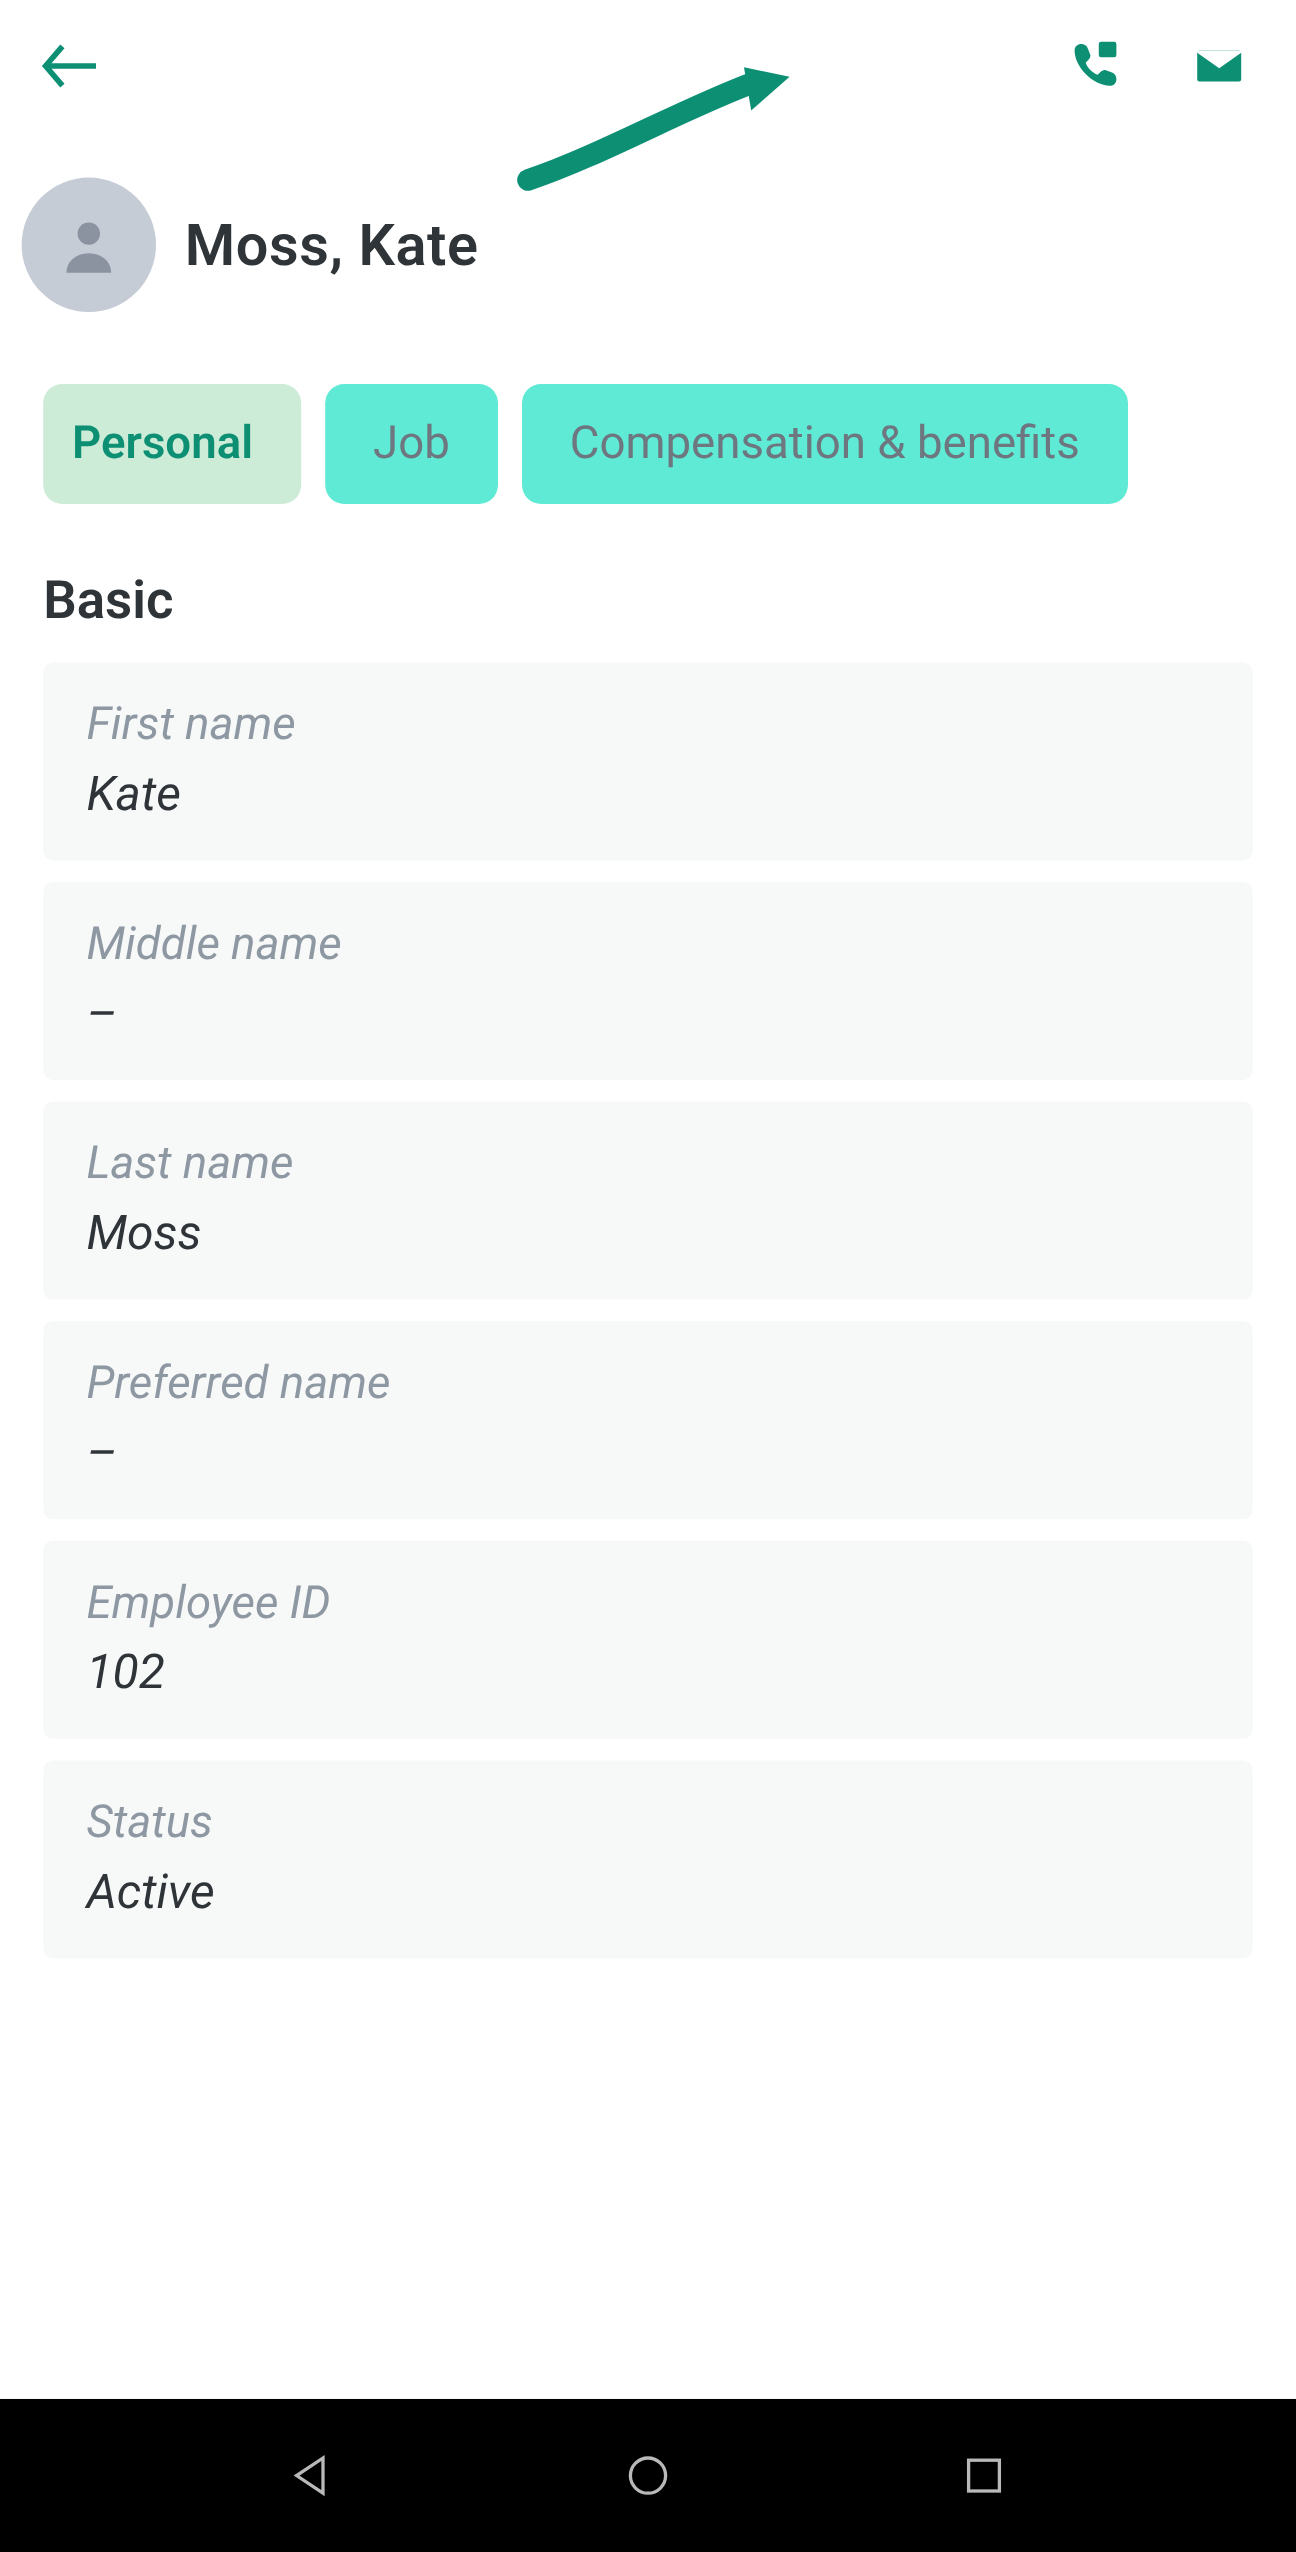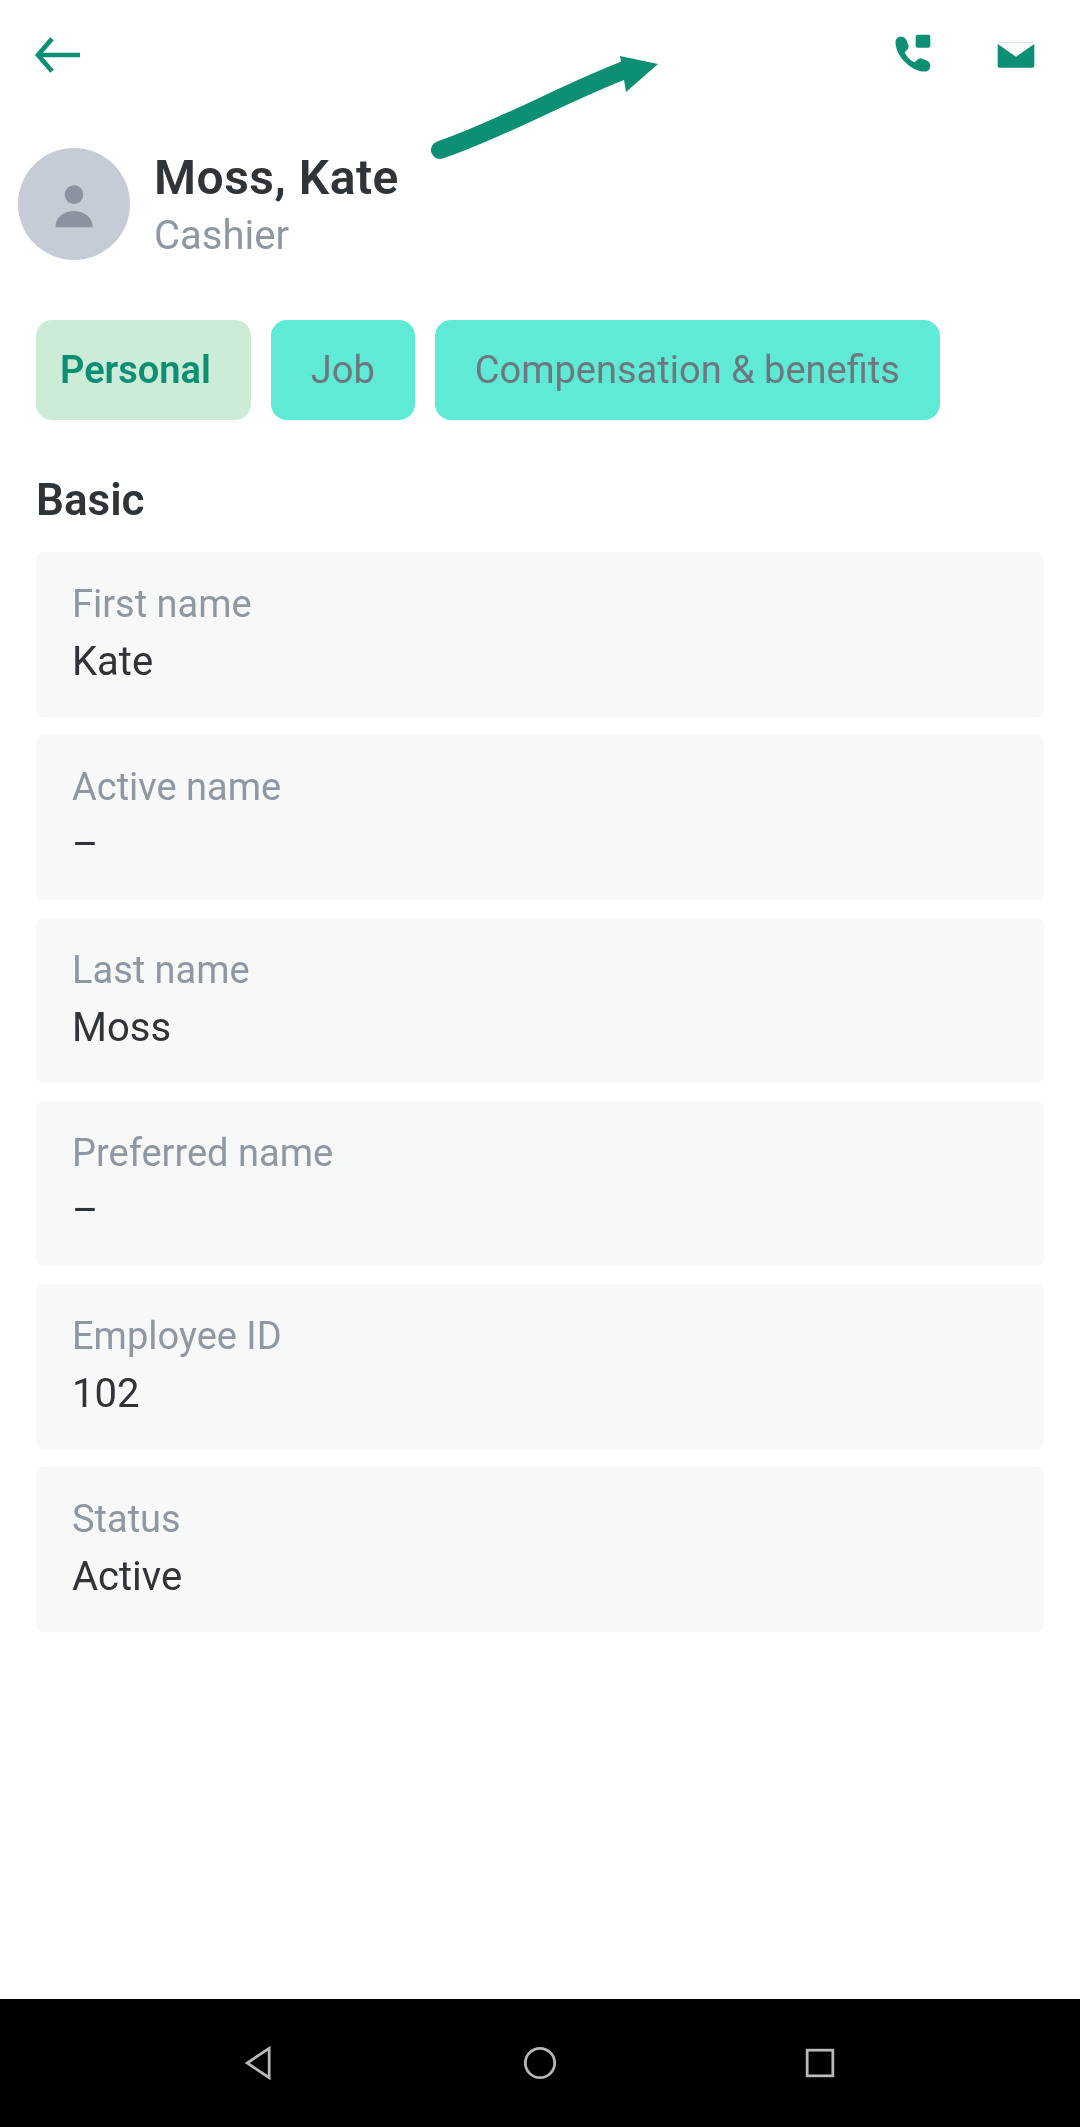--- a/index.html
+++ b/index.html
@@ -23,21 +23,21 @@
   .names .full { font-size:48px; font-weight:560; color:#2f3438; letter-spacing:0.5px; }
   .names .role { font-size:40px; color:#8e98a3; margin-top:6px; }
 
   .tabs { display:flex; gap:20px; padding:60px 0 0 36px; overflow:hidden; }
   .tab { border-radius:16px; padding:28px 40px; font-size:38px; background:#5eead4; color:#6e7680; white-space:nowrap; }
   .tab.active { background:#cdecd7; color:#0d8f74; font-weight:560;padding-left:24px; }
   .tab:last-child { }
 
   .section-title { font-size:44px; font-weight:600; color:#2f3438; padding:54px 40px 26px 36px; }
 
-  .fields { display:flex; flex-direction:column; gap:18px; padding:0 36px; }
+  .fields { display:flex; flex-direction:column; gap:18px; padding:0 36px;font-style:italic; }
   .field { background:#f7f8f8; border-radius:8px; padding:30px 36px 32px 36px; }
   .field .label { font-size:38px; color:#8e98a3; margin-bottom:12px; }
   .field .value { font-size:40px; color:#2f3438; }
 
   .navbar { height:128px; background:#000; display:flex; align-items:center; justify-content:space-around; padding:0 120px; }
   .navbar .navbtn { width:64px; height:64px; display:flex; align-items:center; justify-content:center; }
   .navbar svg { width:44px; height:44px; fill:none; stroke:#b9b9b9; stroke-width:3; }
 </style>
 </head>
 <body>
@@ -78,21 +78,20 @@
 
     <div class="profile">
       <div class="avatar">
         <svg viewBox="0 0 48 48">
           <circle cx="24" cy="16" r="8"></circle>
           <path d="M8 44c0-9 8-14 16-14s16 5 16 14z"></path>
         </svg>
       </div>
       <div class="names">
         <div class="full">Moss, Kate</div>
-        <div class="role">Cashier</div>
       </div>
     </div>
 
     <div class="tabs">
       <div class="tab active">
         <span>Personal</span>
       </div>
       <div class="tab">
         <span>Job</span>
       </div>
@@ -102,21 +101,21 @@
     </div>
 
     <div class="section-title">Basic</div>
 
     <div class="fields">
       <div class="field">
         <div class="label">First name</div>
         <div class="value">Kate</div>
       </div>
       <div class="field">
-        <div class="label">Active name</div>
+        <div class="label">Middle name</div>
         <div class="value">–</div>
       </div>
       <div class="field">
         <div class="label">Last name</div>
         <div class="value">Moss</div>
       </div>
       <div class="field">
         <div class="label">Preferred name</div>
         <div class="value">–</div>
       </div>

